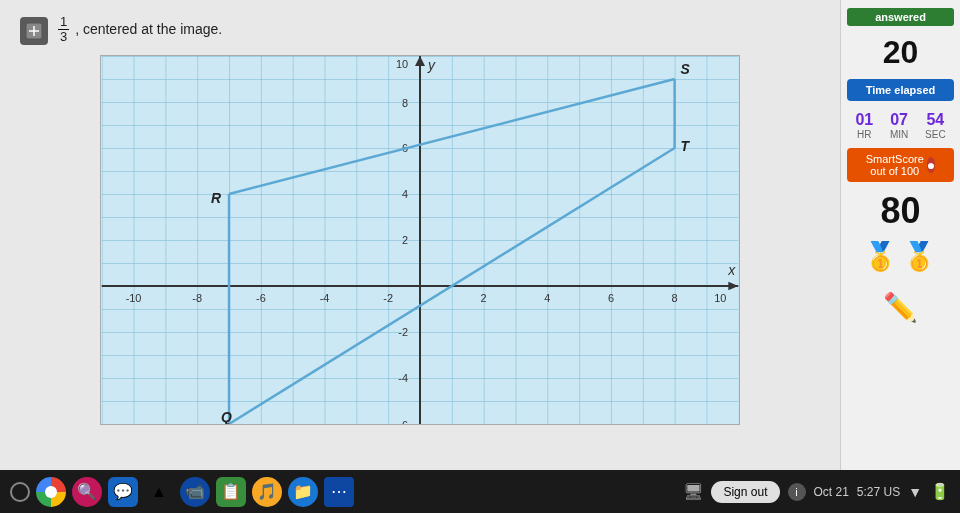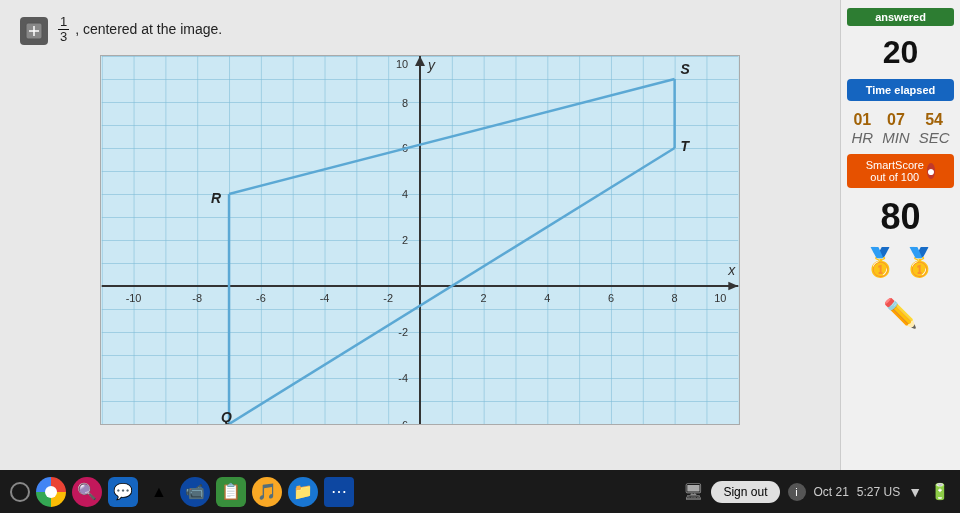--- a/index.html
+++ b/index.html
@@ -124,27 +124,26 @@
       margin-top: 2px;
     }
 
     .time-value-group {
       text-align: center;
     }
 
     .time-num {
       font-size: 16px;
       font-weight: bold;
-      color: #a16207;
+      color: #6d28d9;
     }
 
     .time-label {
-      font-size: 15px;
+      font-size: 10px;
       color: #666;
-      font-style: italic;
     }
 
     .smart-score-box {
       background: #e65100;
       color: white;
       font-size: 11px;
       font-weight: normal;
       padding: 5px 24px;
       border-radius: 4px;
       text-align: center;

